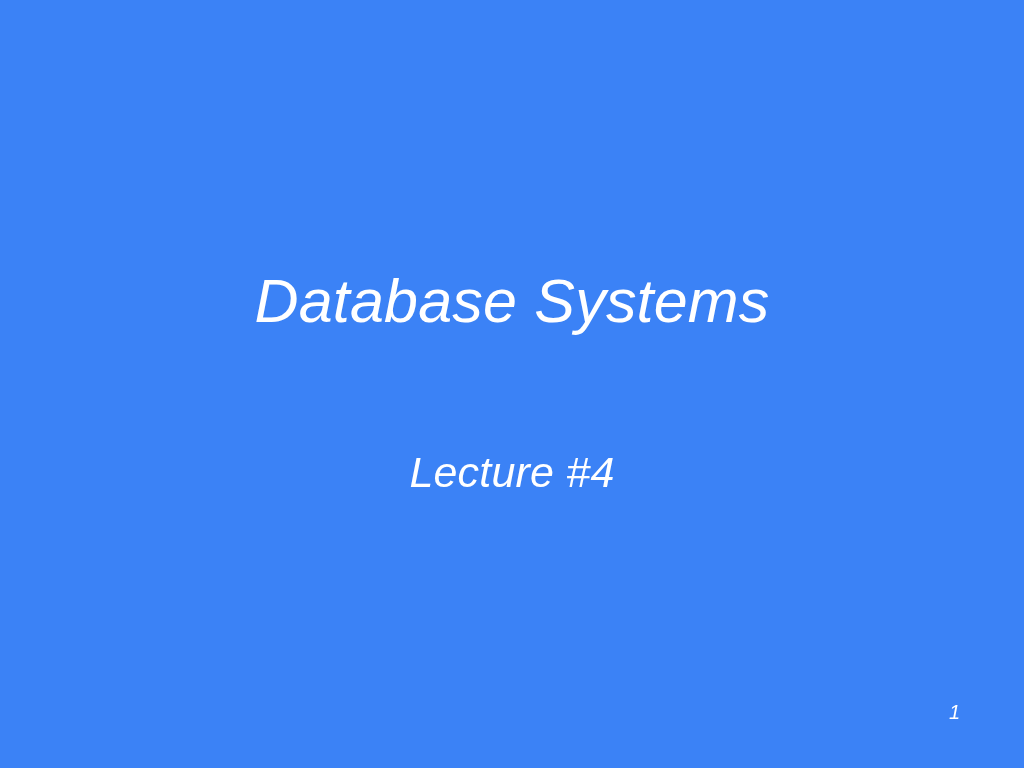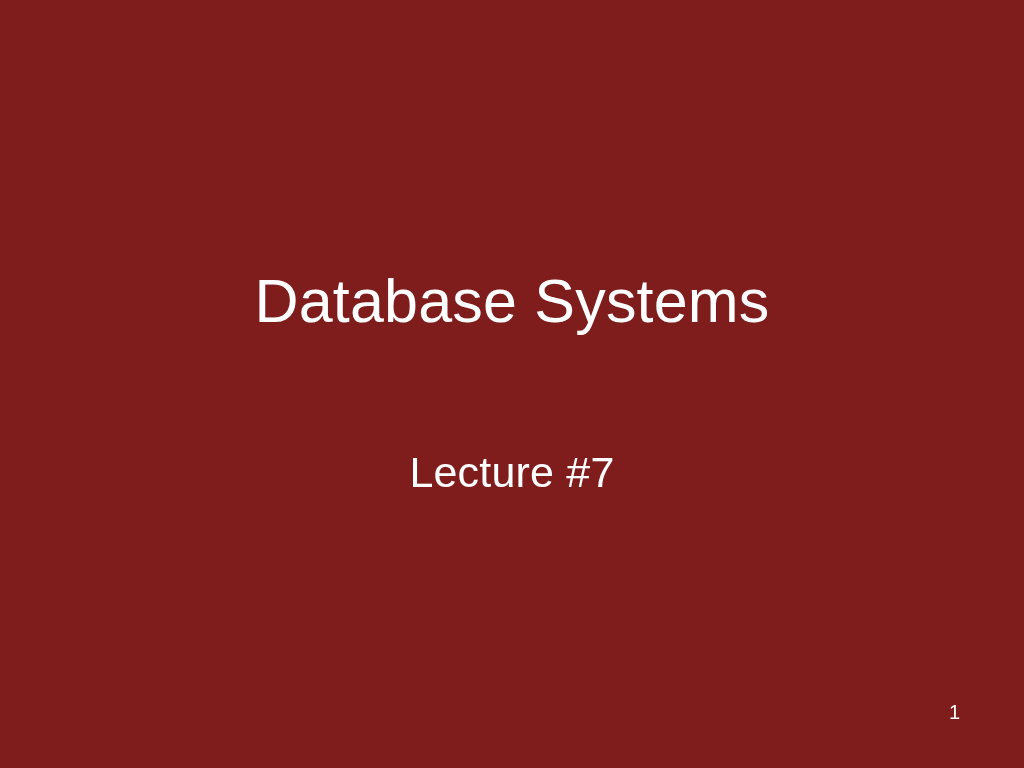--- a/index.html
+++ b/index.html
@@ -5,23 +5,24 @@
   html, body {
     margin: 0;
     padding: 0;
     background: #000000;
   }
 
   .slide {
     position: relative;
     width: 1024px;
     height: 768px;
-    background: #7f1d1d;
+    background: #3b82f6;
     overflow: hidden;
     font-family: "Liberation Sans", sans-serif;
+    font-style: italic;
     -webkit-font-smoothing: antialiased;
   }
 
   .title-block {
     position: absolute;
     left: 0;
     top: 271px;
     width: 1024px;
     text-align: center;
   }
@@ -68,18 +69,18 @@
 </head>
 <body>
 
 <div class="slide">
 
   <div class="title-block">
     <span class="slide-title">Database Systems</span>
   </div>
 
   <div class="subtitle-block">
-    <span class="subtitle-line">Lecture #7</span>
+    <span class="subtitle-line">Lecture #4</span>
   </div>
 
   <div class="page-number">1</div>
 
 </div>
 
 </body></html>

